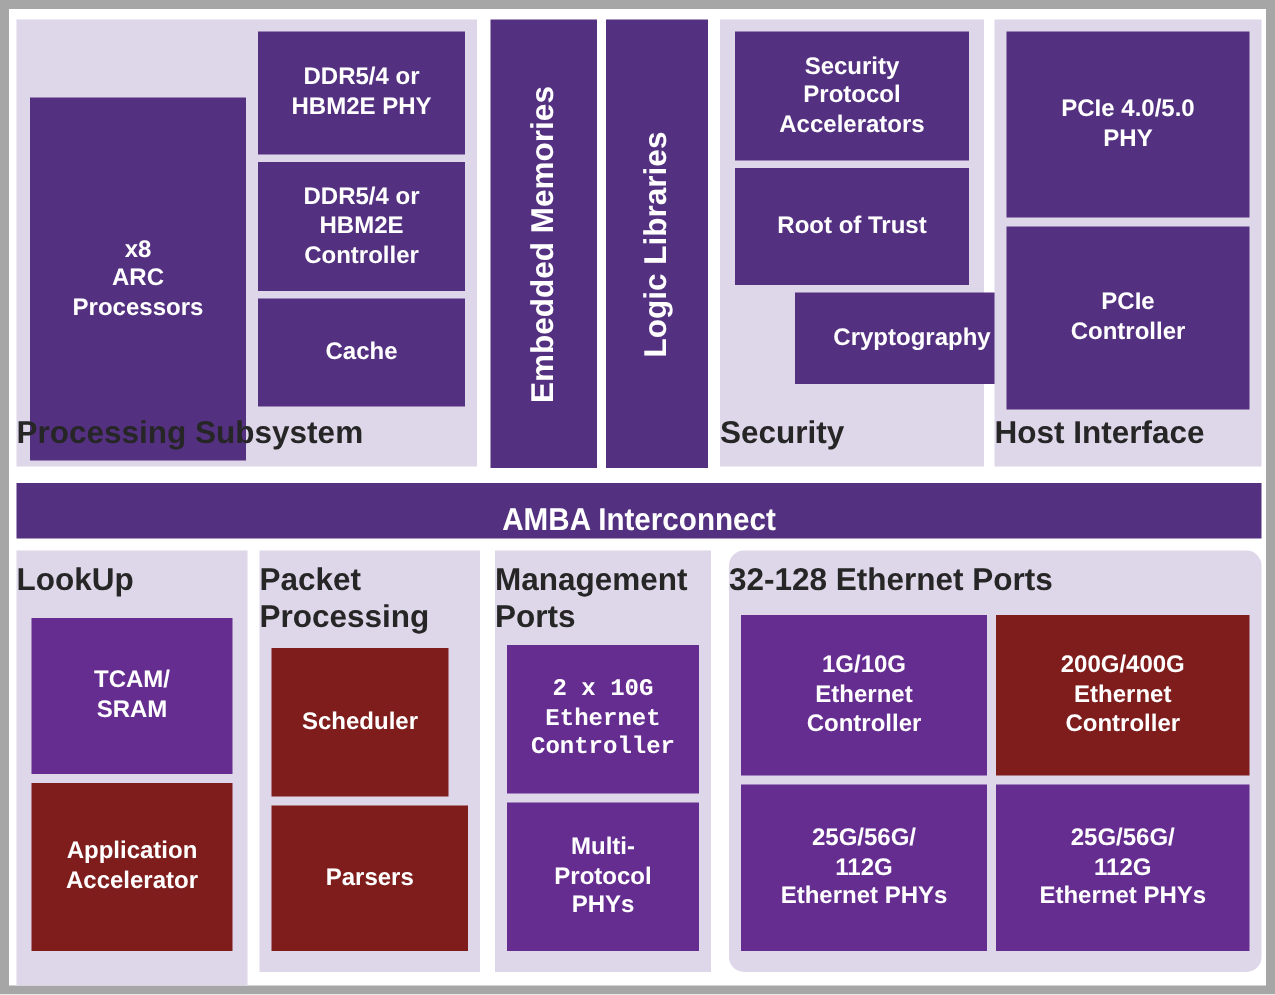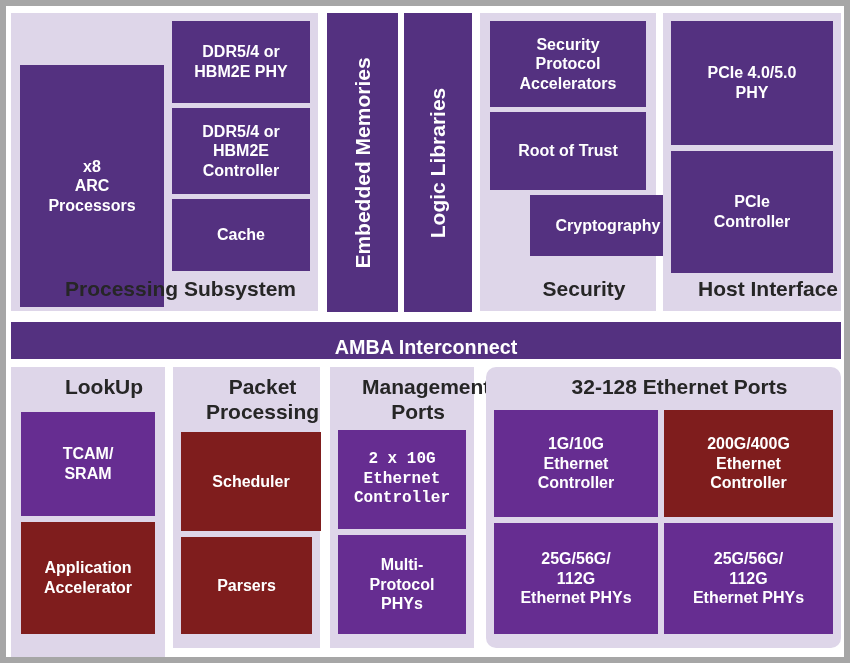--- a/index.html
+++ b/index.html
@@ -21,24 +21,23 @@
   }
   .purple{background:#543180;}
   .violet{background:#662d91;}
   .gray{background:#7f1d1d;}
   .vbar{background:#543180;display:flex;align-items:center;justify-content:center;}
   .vbar span{
     transform:rotate(-90deg);white-space:nowrap;
     color:#fff;font-weight:bold;font-size:21px;
   }
   .panel-label{
-    position:absolute;left:0;right:0;text-align:center;
+    position:absolute;left:0;right:0;
     color:#262626;font-weight:bold;font-size:21px;line-height:1.18;
     white-space:pre-line;
-    padding-left:32px;
   }
   .label-bottom{bottom:9px;}
   .label-top{top:8px;}
   .amba{
     background:#543180;display:flex;align-items:flex-end;justify-content:center;
   }
   .amba span{
     color:#fff;font-weight:bold;font-size:21px;
     transform:scaleX(0.94);white-space:nowrap;
   }
@@ -94,21 +93,21 @@
     <div class="panel-label label-top">LookUp</div>
     <div class="abs block violet" style="left:10px;top:45px;width:134px;height:104px;">TCAM/
 SRAM</div>
     <div class="abs block gray" style="left:10px;top:155px;width:134px;height:112px;">Application
 Accelerator</div>
   </div>
 
   <div class="abs panel" style="left:167px;top:361px;width:147px;height:281px;">
     <div class="panel-label label-top">Packet
 Processing</div>
-    <div class="abs block gray" style="left:8px;top:65px;width:140px;height:99px;">Scheduler</div>
+    <div class="abs block gray" style="left:8px;top:65px;width:118px;height:99px;">Scheduler</div>
     <div class="abs block gray" style="left:8px;top:170px;width:131px;height:97px;">Parsers</div>
   </div>
 
   <div class="abs panel" style="left:324px;top:361px;width:144px;height:281px;">
     <div class="panel-label label-top">Management
 Ports</div>
     <div class="abs block violet" style="left:8px;top:63px;width:128px;height:99px;font-family:Liberation Mono, monospace;">2 x 10G
 Ethernet
 Controller</div>
     <div class="abs block violet" style="left:8px;top:168px;width:128px;height:99px;">Multi-

